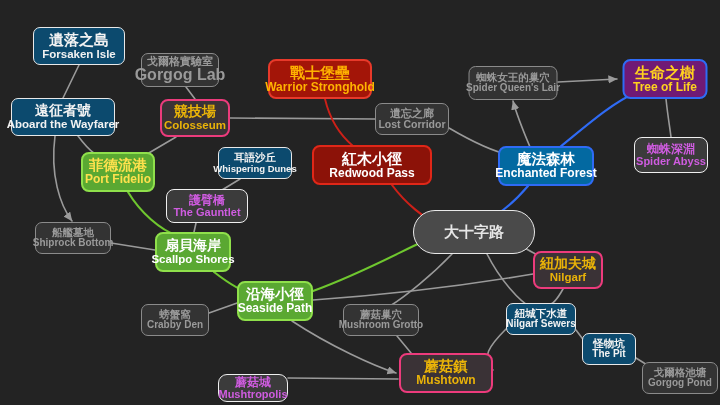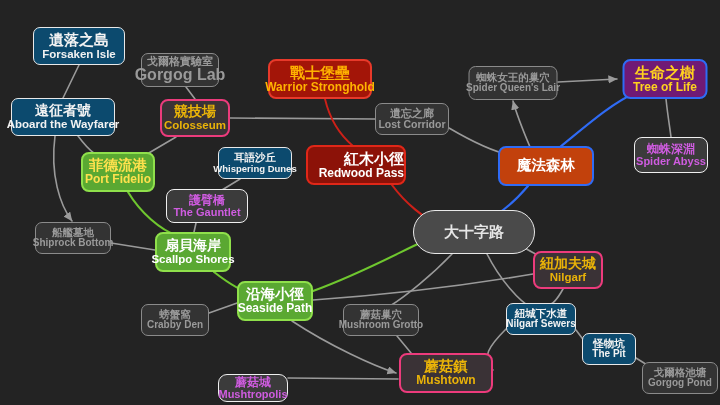--- a/index.html
+++ b/index.html
@@ -87,21 +87,21 @@
     color: #ffffff;
   }
   .v-red-y {
     background: #a31508;
     border-color: #e8392a;
     border-width: 2px;
     border-radius: 8px;
     color: #ffb300;
   }
   .v-blue {
-    background: #c2410c;
+    background: #0369a1;
     border-color: #2f6bf5;
     border-width: 2px;
     border-radius: 8px;
     color: #ffffff;
   }
   .v-blue-y {
     background: #701a75;
     border-color: #2f6bf5;
     border-width: 2px;
     border-radius: 8px;
@@ -201,26 +201,27 @@
         <span class="en" style="font-size: 10.5px;">Lost Corridor</span>
       </div>
       <div class="node v-green-y" style="left: 118px; top: 172px; width: 74px; height: 40px;">
         <span class="cn" style="font-size: 14.5px;">菲德流港</span>
         <span class="en" style="font-size: 12px;">Port Fidelio</span>
       </div>
       <div class="node v-plain" style="left: 255px; top: 163px; width: 74px; height: 32px;">
         <span class="cn" style="font-size: 10.5px;">耳語沙丘</span>
         <span class="en" style="font-size: 9.5px;">Whispering Dunes</span>
       </div>
-      <div class="node v-red" style="left: 356px; top: 165px; width: 100px; height: 40px; align-items: flex-end;">
+      <div class="node v-red" style="left: 372px; top: 165px; width: 120px; height: 40px;">
         <span class="cn" style="font-size: 15px;">紅木小徑</span>
         <span class="en" style="font-size: 12px;">Redwood Pass</span>
       </div>
       <div class="node v-blue" style="left: 546px; top: 166px; width: 96px; height: 40px;">
         <span class="cn" style="font-size: 14.5px;">魔法森林</span>
+        <span class="en" style="font-size: 12px;">Enchanted Forest</span>
       </div>
       <div class="node v-white-purple" style="left: 671px; top: 155px; width: 74px; height: 36px;">
         <span class="cn" style="font-size: 12px;">蜘蛛深淵</span>
         <span class="en" style="font-size: 11px;">Spider Abyss</span>
       </div>
       <div class="node v-white-purple" style="left: 207px; top: 206px; width: 82px; height: 34px;">
         <span class="cn" style="font-size: 12px;">護臂橋</span>
         <span class="en" style="font-size: 11px;">The Gauntlet</span>
       </div>
       <div class="node v-crossroad" style="left: 474px; top: 232px; width: 122px; height: 44px;">

